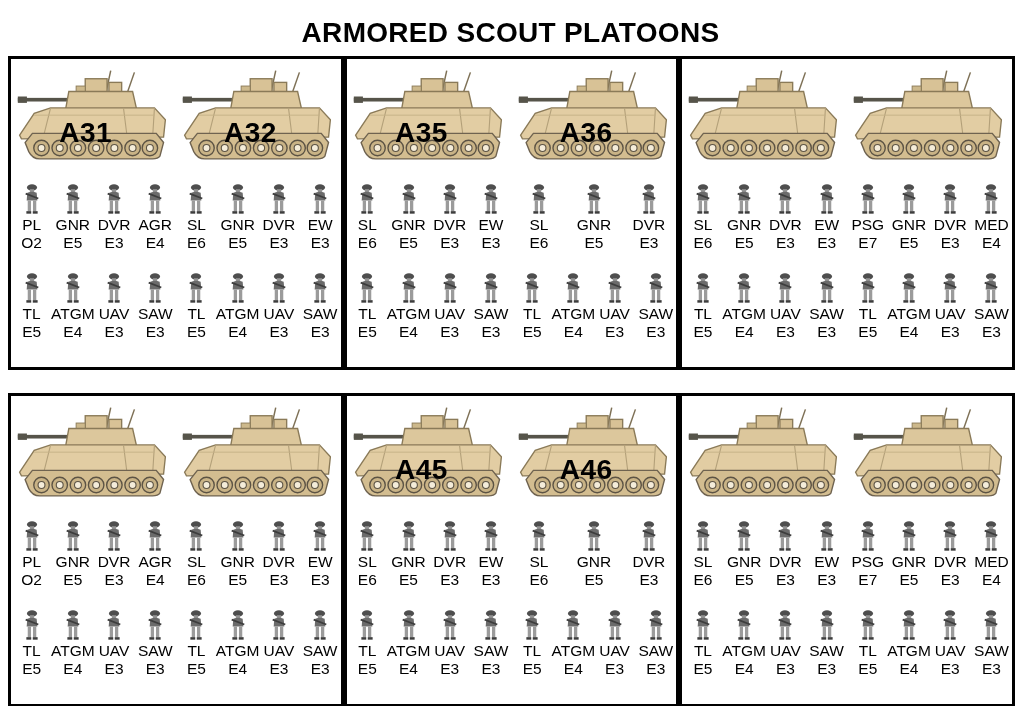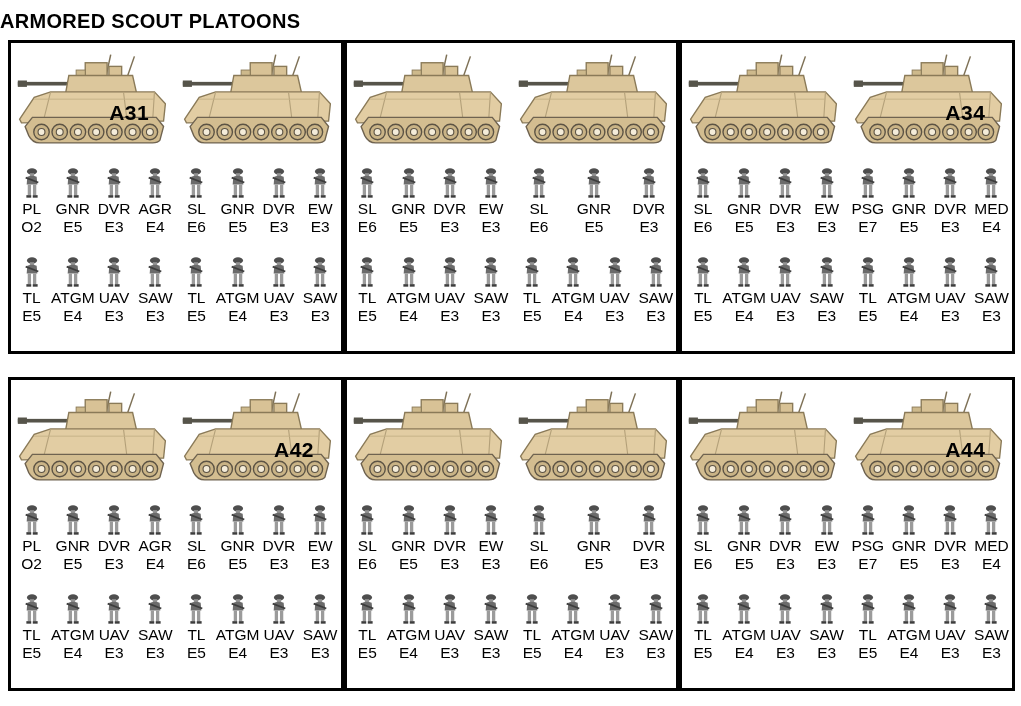--- a/index.html
+++ b/index.html
@@ -1,27 +1,27 @@
 <!DOCTYPE html>
 <html><head>
 <meta charset="utf-8">
 <style>
   html,body { margin:0; padding:0; background:#ffffff; }
   body { width:1021px; height:706px; overflow:hidden;
          font-family:"Liberation Sans", sans-serif; color:#000; }
-  .title { padding-top:10px; text-align:left; font-size:20px; font-weight:bold;
+  .title { padding-top:17px; text-align:center; font-size:28px; font-weight:bold;
            letter-spacing:0.3px; }
   #rows-container { margin:7px 6px 0 8px; }
   .prow { display:flex; margin-bottom:23px; }
   .pbox { flex:1; border:3px solid #000; height:308px; display:flex; background:#fff; }
   .unit { flex:1; display:flex; flex-direction:column; padding-top:4px; min-width:0; }
   .veh { position:relative; height:104px; margin:2px 5px 0 5px; }
   .veh svg { width:100%; height:100%; display:block; }
-  .veh-label { position:absolute; left:4%; width:82%; top:52px; text-align:right;
-               font-weight:bold; font-size:21px; letter-spacing:0.5px; }
+  .veh-label { position:absolute; left:4%; width:82%; top:52px; text-align:center;
+               font-weight:bold; font-size:28px; letter-spacing:0.5px; }
   .crew-row { display:flex; justify-content:space-evenly; margin-top:14px; }
   .crew-row.second { margin-top:20px; }
   .crew { flex:1; display:flex; flex-direction:column; align-items:center; min-width:0; }
   .crew svg { width:22px; height:33px; display:block; }
   .role, .rank { font-size:15.5px; line-height:18px; white-space:nowrap; text-align:center; }
 </style>
 </head>
 <body>
 
 <div class="title">ARMORED SCOUT PLATOONS</div>
@@ -222,20 +222,21 @@
           <circle cx="147" cy="88" r="8.5" fill="#c9b386" stroke="#5c5344" stroke-width="1.5"></circle>
           <circle cx="28" cy="88" r="3.8" fill="#f4ecd9" stroke="#5c5344" stroke-width="1.2"></circle>
           <circle cx="48" cy="88" r="3.8" fill="#f4ecd9" stroke="#5c5344" stroke-width="1.2"></circle>
           <circle cx="68" cy="88" r="3.8" fill="#f4ecd9" stroke="#5c5344" stroke-width="1.2"></circle>
           <circle cx="88" cy="88" r="3.8" fill="#f4ecd9" stroke="#5c5344" stroke-width="1.2"></circle>
           <circle cx="108" cy="88" r="3.8" fill="#f4ecd9" stroke="#5c5344" stroke-width="1.2"></circle>
           <circle cx="128" cy="88" r="3.8" fill="#f4ecd9" stroke="#5c5344" stroke-width="1.2"></circle>
           <circle cx="147" cy="88" r="3.8" fill="#f4ecd9" stroke="#5c5344" stroke-width="1.2"></circle>
         </g>
       </svg>
+      <div class="veh-label">A32</div>
     </div>
     <div class="crew-rows">
             <div class="crew-row">
               <div class="crew">
     <span>
       <svg viewBox="0 0 22 34" aria-hidden="true">
         <ellipse cx="11" cy="4.6" rx="5.2" ry="3.4" fill="#4e4e4e"></ellipse>
         <rect x="8.8" y="6.4" width="4.4" height="3" fill="#949494"></rect>
         <path d="M6.2,10 Q11,8 15.8,10 L16.5,18 L5.5,18 Z" fill="#6b6b6b"></path>
         <line x1="4.5" y1="11" x2="17.5" y2="16" stroke="#3d3d3d" stroke-width="1.8"></line>
@@ -392,20 +393,21 @@
           <circle cx="147" cy="88" r="8.5" fill="#c9b386" stroke="#5c5344" stroke-width="1.5"></circle>
           <circle cx="28" cy="88" r="3.8" fill="#f4ecd9" stroke="#5c5344" stroke-width="1.2"></circle>
           <circle cx="48" cy="88" r="3.8" fill="#f4ecd9" stroke="#5c5344" stroke-width="1.2"></circle>
           <circle cx="68" cy="88" r="3.8" fill="#f4ecd9" stroke="#5c5344" stroke-width="1.2"></circle>
           <circle cx="88" cy="88" r="3.8" fill="#f4ecd9" stroke="#5c5344" stroke-width="1.2"></circle>
           <circle cx="108" cy="88" r="3.8" fill="#f4ecd9" stroke="#5c5344" stroke-width="1.2"></circle>
           <circle cx="128" cy="88" r="3.8" fill="#f4ecd9" stroke="#5c5344" stroke-width="1.2"></circle>
           <circle cx="147" cy="88" r="3.8" fill="#f4ecd9" stroke="#5c5344" stroke-width="1.2"></circle>
         </g>
       </svg>
+      <div class="veh-label">A35</div>
     </div>
     <div class="crew-rows">
             <div class="crew-row">
               <div class="crew">
     <span>
       <svg viewBox="0 0 22 34" aria-hidden="true">
         <ellipse cx="11" cy="4.6" rx="5.2" ry="3.4" fill="#4e4e4e"></ellipse>
         <rect x="8.8" y="6.4" width="4.4" height="3" fill="#949494"></rect>
         <path d="M6.2,10 Q11,8 15.8,10 L16.5,18 L5.5,18 Z" fill="#6b6b6b"></path>
         <line x1="4.5" y1="11" x2="17.5" y2="16" stroke="#3d3d3d" stroke-width="1.8"></line>
@@ -560,20 +562,21 @@
           <circle cx="147" cy="88" r="8.5" fill="#c9b386" stroke="#5c5344" stroke-width="1.5"></circle>
           <circle cx="28" cy="88" r="3.8" fill="#f4ecd9" stroke="#5c5344" stroke-width="1.2"></circle>
           <circle cx="48" cy="88" r="3.8" fill="#f4ecd9" stroke="#5c5344" stroke-width="1.2"></circle>
           <circle cx="68" cy="88" r="3.8" fill="#f4ecd9" stroke="#5c5344" stroke-width="1.2"></circle>
           <circle cx="88" cy="88" r="3.8" fill="#f4ecd9" stroke="#5c5344" stroke-width="1.2"></circle>
           <circle cx="108" cy="88" r="3.8" fill="#f4ecd9" stroke="#5c5344" stroke-width="1.2"></circle>
           <circle cx="128" cy="88" r="3.8" fill="#f4ecd9" stroke="#5c5344" stroke-width="1.2"></circle>
           <circle cx="147" cy="88" r="3.8" fill="#f4ecd9" stroke="#5c5344" stroke-width="1.2"></circle>
         </g>
       </svg>
+      <div class="veh-label">A36</div>
     </div>
     <div class="crew-rows">
             <div class="crew-row">
               <div class="crew">
     <span>
       <svg viewBox="0 0 22 34" aria-hidden="true">
         <ellipse cx="11" cy="4.6" rx="5.2" ry="3.4" fill="#4e4e4e"></ellipse>
         <rect x="8.8" y="6.4" width="4.4" height="3" fill="#949494"></rect>
         <path d="M6.2,10 Q11,8 15.8,10 L16.5,18 L5.5,18 Z" fill="#6b6b6b"></path>
         <line x1="4.5" y1="11" x2="17.5" y2="16" stroke="#3d3d3d" stroke-width="1.8"></line>
@@ -882,21 +885,20 @@
           <circle cx="147" cy="88" r="8.5" fill="#c9b386" stroke="#5c5344" stroke-width="1.5"></circle>
           <circle cx="28" cy="88" r="3.8" fill="#f4ecd9" stroke="#5c5344" stroke-width="1.2"></circle>
           <circle cx="48" cy="88" r="3.8" fill="#f4ecd9" stroke="#5c5344" stroke-width="1.2"></circle>
           <circle cx="68" cy="88" r="3.8" fill="#f4ecd9" stroke="#5c5344" stroke-width="1.2"></circle>
           <circle cx="88" cy="88" r="3.8" fill="#f4ecd9" stroke="#5c5344" stroke-width="1.2"></circle>
           <circle cx="108" cy="88" r="3.8" fill="#f4ecd9" stroke="#5c5344" stroke-width="1.2"></circle>
           <circle cx="128" cy="88" r="3.8" fill="#f4ecd9" stroke="#5c5344" stroke-width="1.2"></circle>
           <circle cx="147" cy="88" r="3.8" fill="#f4ecd9" stroke="#5c5344" stroke-width="1.2"></circle>
         </g>
       </svg>
-      <div class="veh-label">A34</div>
     </div>
     <div class="crew-rows">
             <div class="crew-row">
               <div class="crew">
     <span>
       <svg viewBox="0 0 22 34" aria-hidden="true">
         <ellipse cx="11" cy="4.6" rx="5.2" ry="3.4" fill="#4e4e4e"></ellipse>
         <rect x="8.8" y="6.4" width="4.4" height="3" fill="#949494"></rect>
         <path d="M6.2,10 Q11,8 15.8,10 L16.5,18 L5.5,18 Z" fill="#6b6b6b"></path>
         <line x1="4.5" y1="11" x2="17.5" y2="16" stroke="#3d3d3d" stroke-width="1.8"></line>
@@ -1223,21 +1225,20 @@
           <circle cx="147" cy="88" r="8.5" fill="#c9b386" stroke="#5c5344" stroke-width="1.5"></circle>
           <circle cx="28" cy="88" r="3.8" fill="#f4ecd9" stroke="#5c5344" stroke-width="1.2"></circle>
           <circle cx="48" cy="88" r="3.8" fill="#f4ecd9" stroke="#5c5344" stroke-width="1.2"></circle>
           <circle cx="68" cy="88" r="3.8" fill="#f4ecd9" stroke="#5c5344" stroke-width="1.2"></circle>
           <circle cx="88" cy="88" r="3.8" fill="#f4ecd9" stroke="#5c5344" stroke-width="1.2"></circle>
           <circle cx="108" cy="88" r="3.8" fill="#f4ecd9" stroke="#5c5344" stroke-width="1.2"></circle>
           <circle cx="128" cy="88" r="3.8" fill="#f4ecd9" stroke="#5c5344" stroke-width="1.2"></circle>
           <circle cx="147" cy="88" r="3.8" fill="#f4ecd9" stroke="#5c5344" stroke-width="1.2"></circle>
         </g>
       </svg>
-      <div class="veh-label">A42</div>
     </div>
     <div class="crew-rows">
             <div class="crew-row">
               <div class="crew">
     <span>
       <svg viewBox="0 0 22 34" aria-hidden="true">
         <ellipse cx="11" cy="4.6" rx="5.2" ry="3.4" fill="#4e4e4e"></ellipse>
         <rect x="8.8" y="6.4" width="4.4" height="3" fill="#949494"></rect>
         <path d="M6.2,10 Q11,8 15.8,10 L16.5,18 L5.5,18 Z" fill="#6b6b6b"></path>
         <line x1="4.5" y1="11" x2="17.5" y2="16" stroke="#3d3d3d" stroke-width="1.8"></line>
@@ -1394,20 +1395,21 @@
           <circle cx="147" cy="88" r="8.5" fill="#c9b386" stroke="#5c5344" stroke-width="1.5"></circle>
           <circle cx="28" cy="88" r="3.8" fill="#f4ecd9" stroke="#5c5344" stroke-width="1.2"></circle>
           <circle cx="48" cy="88" r="3.8" fill="#f4ecd9" stroke="#5c5344" stroke-width="1.2"></circle>
           <circle cx="68" cy="88" r="3.8" fill="#f4ecd9" stroke="#5c5344" stroke-width="1.2"></circle>
           <circle cx="88" cy="88" r="3.8" fill="#f4ecd9" stroke="#5c5344" stroke-width="1.2"></circle>
           <circle cx="108" cy="88" r="3.8" fill="#f4ecd9" stroke="#5c5344" stroke-width="1.2"></circle>
           <circle cx="128" cy="88" r="3.8" fill="#f4ecd9" stroke="#5c5344" stroke-width="1.2"></circle>
           <circle cx="147" cy="88" r="3.8" fill="#f4ecd9" stroke="#5c5344" stroke-width="1.2"></circle>
         </g>
       </svg>
+      <div class="veh-label">A45</div>
     </div>
     <div class="crew-rows">
             <div class="crew-row">
               <div class="crew">
     <span>
       <svg viewBox="0 0 22 34" aria-hidden="true">
         <ellipse cx="11" cy="4.6" rx="5.2" ry="3.4" fill="#4e4e4e"></ellipse>
         <rect x="8.8" y="6.4" width="4.4" height="3" fill="#949494"></rect>
         <path d="M6.2,10 Q11,8 15.8,10 L16.5,18 L5.5,18 Z" fill="#6b6b6b"></path>
         <line x1="4.5" y1="11" x2="17.5" y2="16" stroke="#3d3d3d" stroke-width="1.8"></line>
@@ -1562,20 +1564,21 @@
           <circle cx="147" cy="88" r="8.5" fill="#c9b386" stroke="#5c5344" stroke-width="1.5"></circle>
           <circle cx="28" cy="88" r="3.8" fill="#f4ecd9" stroke="#5c5344" stroke-width="1.2"></circle>
           <circle cx="48" cy="88" r="3.8" fill="#f4ecd9" stroke="#5c5344" stroke-width="1.2"></circle>
           <circle cx="68" cy="88" r="3.8" fill="#f4ecd9" stroke="#5c5344" stroke-width="1.2"></circle>
           <circle cx="88" cy="88" r="3.8" fill="#f4ecd9" stroke="#5c5344" stroke-width="1.2"></circle>
           <circle cx="108" cy="88" r="3.8" fill="#f4ecd9" stroke="#5c5344" stroke-width="1.2"></circle>
           <circle cx="128" cy="88" r="3.8" fill="#f4ecd9" stroke="#5c5344" stroke-width="1.2"></circle>
           <circle cx="147" cy="88" r="3.8" fill="#f4ecd9" stroke="#5c5344" stroke-width="1.2"></circle>
         </g>
       </svg>
+      <div class="veh-label">A46</div>
     </div>
     <div class="crew-rows">
             <div class="crew-row">
               <div class="crew">
     <span>
       <svg viewBox="0 0 22 34" aria-hidden="true">
         <ellipse cx="11" cy="4.6" rx="5.2" ry="3.4" fill="#4e4e4e"></ellipse>
         <rect x="8.8" y="6.4" width="4.4" height="3" fill="#949494"></rect>
         <path d="M6.2,10 Q11,8 15.8,10 L16.5,18 L5.5,18 Z" fill="#6b6b6b"></path>
         <line x1="4.5" y1="11" x2="17.5" y2="16" stroke="#3d3d3d" stroke-width="1.8"></line>
@@ -1884,21 +1887,20 @@
           <circle cx="147" cy="88" r="8.5" fill="#c9b386" stroke="#5c5344" stroke-width="1.5"></circle>
           <circle cx="28" cy="88" r="3.8" fill="#f4ecd9" stroke="#5c5344" stroke-width="1.2"></circle>
           <circle cx="48" cy="88" r="3.8" fill="#f4ecd9" stroke="#5c5344" stroke-width="1.2"></circle>
           <circle cx="68" cy="88" r="3.8" fill="#f4ecd9" stroke="#5c5344" stroke-width="1.2"></circle>
           <circle cx="88" cy="88" r="3.8" fill="#f4ecd9" stroke="#5c5344" stroke-width="1.2"></circle>
           <circle cx="108" cy="88" r="3.8" fill="#f4ecd9" stroke="#5c5344" stroke-width="1.2"></circle>
           <circle cx="128" cy="88" r="3.8" fill="#f4ecd9" stroke="#5c5344" stroke-width="1.2"></circle>
           <circle cx="147" cy="88" r="3.8" fill="#f4ecd9" stroke="#5c5344" stroke-width="1.2"></circle>
         </g>
       </svg>
-      <div class="veh-label">A44</div>
     </div>
     <div class="crew-rows">
             <div class="crew-row">
               <div class="crew">
     <span>
       <svg viewBox="0 0 22 34" aria-hidden="true">
         <ellipse cx="11" cy="4.6" rx="5.2" ry="3.4" fill="#4e4e4e"></ellipse>
         <rect x="8.8" y="6.4" width="4.4" height="3" fill="#949494"></rect>
         <path d="M6.2,10 Q11,8 15.8,10 L16.5,18 L5.5,18 Z" fill="#6b6b6b"></path>
         <line x1="4.5" y1="11" x2="17.5" y2="16" stroke="#3d3d3d" stroke-width="1.8"></line>

